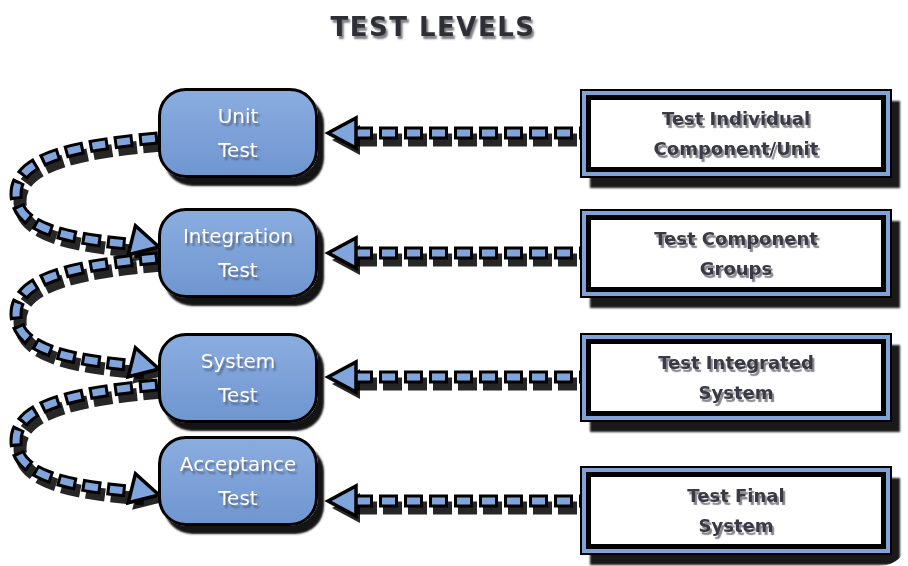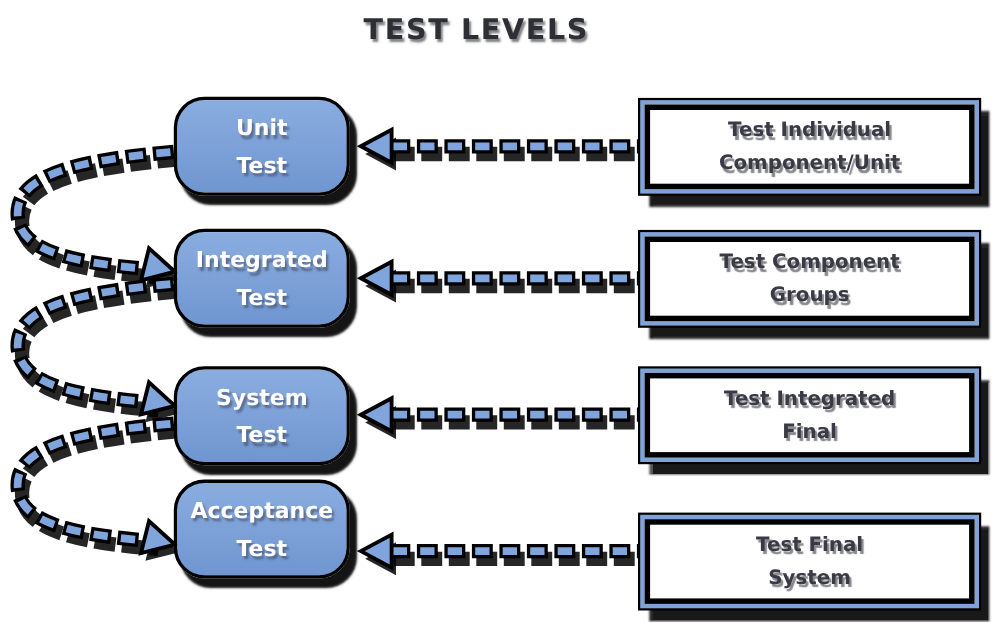--- a/index.html
+++ b/index.html
@@ -3,20 +3,21 @@
 <meta charset="utf-8">
 <style>
   html, body { margin: 0; padding: 0; background: #fff; }
   .canvas {
     position: relative;
     width: 908px;
     height: 566px;
     background: var(--canvas-bg, #fff);
     font-family: "DejaVu Sans", sans-serif;
     overflow: hidden;
+    border-radius: 28px;
   }
   .title {
     position: absolute;
     top: 12px;
     left: 0;
     width: 890px;
     text-align: center;
     font-size: 26px;
     font-weight: bold;
     letter-spacing: 1.5px;
@@ -50,21 +51,21 @@
     display: flex;
     align-items: center;
     justify-content: center;
     z-index: 2;
   }
   .level-label {
     white-space: pre-line;
     text-align: center;
     color: var(--level-text-color, #fff);
     font-size: 20px;
-    font-weight: bold;
+    font-weight: normal;
     line-height: 34px;
     text-shadow: 2px 3px 2px rgba(50,50,65,0.5);
   }
   .desc-box {
     position: absolute;
     left: 586px;
     width: 300px;
     height: 77px;
     box-sizing: border-box;
     background: #fff;
@@ -161,21 +162,21 @@
       <path class="dash-c" d="M 158 385 C 66 393, 16 407, 16 441 C 16 475, 64 486, 140 492"></path>
       <polygon class="head" points="159,495 131,480 131,510" transform="rotate(14 159 495)"></polygon>
     </g>
   </svg>
 
   <div class="level-box" style="top:88px">
     <span class="level-label">Unit
 Test</span>
   </div>
   <div class="level-box" style="top:208px">
-    <span class="level-label">Integrated
+    <span class="level-label">Integration
 Test</span>
   </div>
   <div class="level-box" style="top:333px">
     <span class="level-label">System
 Test</span>
   </div>
   <div class="level-box" style="top:436px">
     <span class="level-label">Acceptance
 Test</span>
   </div>
@@ -183,20 +184,20 @@
   <div class="desc-box" style="top:215px">
     <span class="desc-label">Test Component
 Groups</span>
   </div>
   <div class="desc-box" style="top:95px">
     <span class="desc-label">Test Individual
 Component/Unit</span>
   </div>
   <div class="desc-box" style="top:339px">
     <span class="desc-label">Test Integrated
-Final</span>
+System</span>
   </div>
   <div class="desc-box" style="top:472px">
     <span class="desc-label">Test Final
 System</span>
   </div>
 
 </div>
 
 </body></html>

